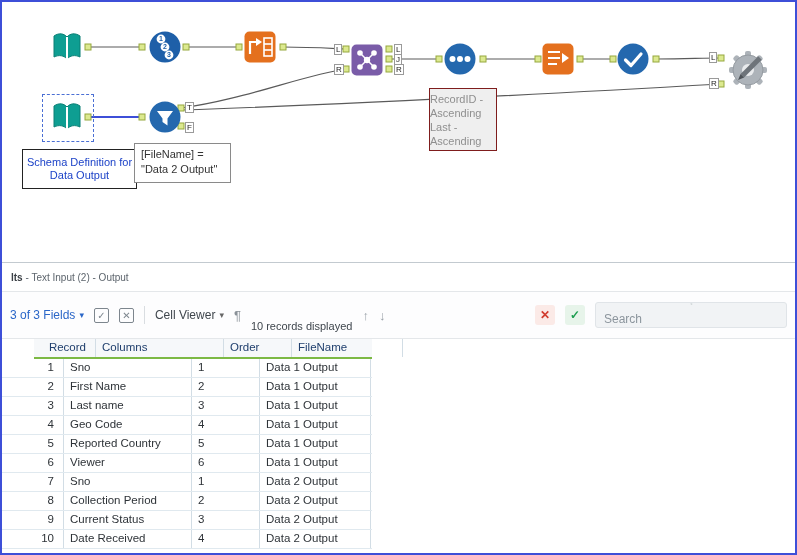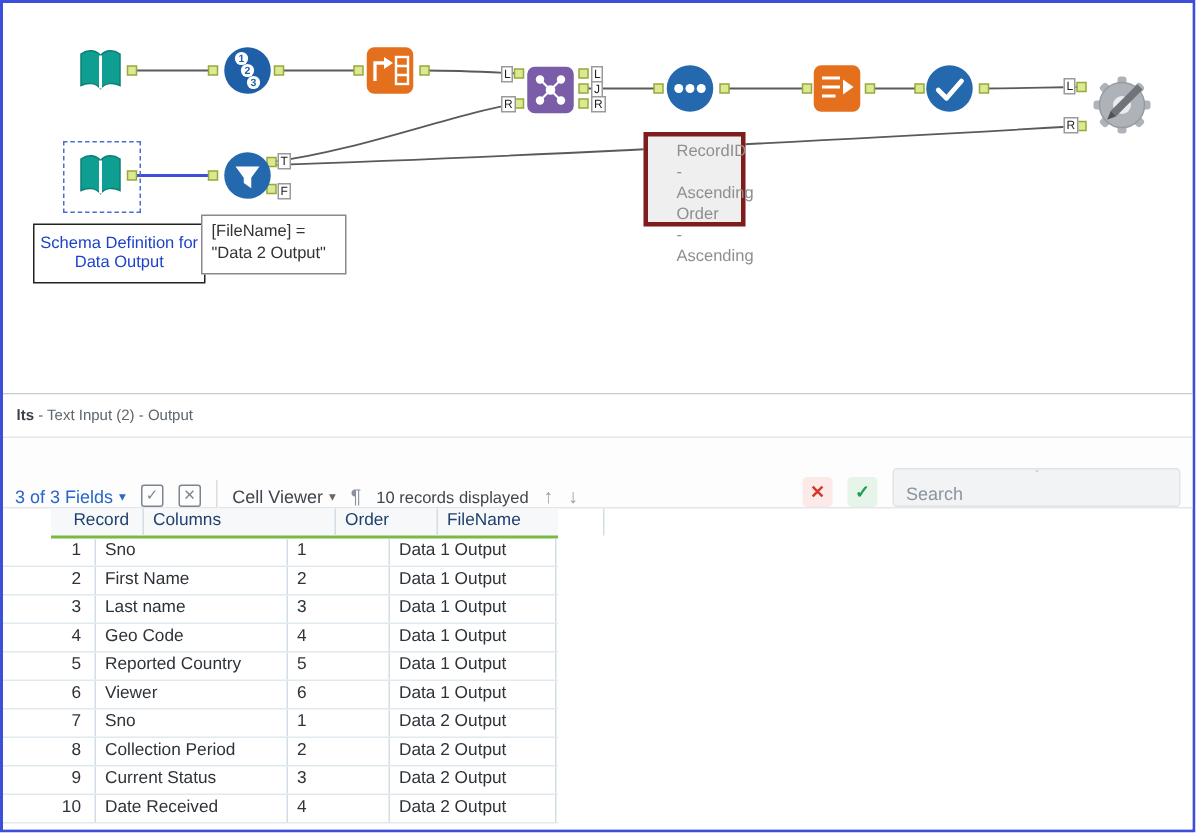--- a/index.html
+++ b/index.html
@@ -20,35 +20,35 @@
   .ann-schema{
     left:20px;top:147px;width:115px;height:40px;border:1px solid #222;color:#1D43C8;
     background:#fff;display:flex;align-items:center;justify-content:center;
     text-align:center;line-height:13px;padding:19px 2px;
   }
   .ann-filter{
     left:132px;top:141px;width:97px;height:40px;border:1px solid #8a8a8a;color:#333;
     background:#fff;padding:3px 6px;line-height:15px;
   }
   .ann-sort{
-    left:427px;top:86px;width:68px;height:63px;border:3px solid #7f1d1d;background:#efefef;
-    color:#8f8f8f;padding:3px 19px;line-height:14px;
+    left:427px;top:86px;width:68px;height:63px;border:1px solid #7f1d1d;background:#efefef;
+    color:#8f8f8f;padding:3px 0;line-height:14px;
   }
   .ann-sort span{display:block;}
   .selbox{position:absolute;left:40px;top:92px;width:50px;height:46px;border:1px dashed #4a6fd4;z-index:1;}
   
   .results{flex:1;display:flex;flex-direction:column;border-top:1px solid #c3cad0;background:#fff;min-height:0;}
   .results-title{
     height:28px;flex:0 0 auto;display:flex;align-items:center;padding:0 9px;
     border-bottom:1px solid #e4e7ea;font-size:10px;background:#fff;
   }
   .rt-prefix{font-weight:bold;color:#3b4046;}
   .rt-rest{color:#5d656d;white-space:pre;}
   .toolbar{
-    height:46px;flex:0 0 auto;display:flex;align-items:flex-end;gap:10px;padding:0 8px;
+    height:46px;flex:0 0 auto;display:flex;align-items:center;gap:10px;padding:0 8px;
     border-bottom:1px solid #e4e7ea;background:#fdfdfe;
   }
   .fields{color:#2a66c8;font-size:12px;display:flex;align-items:center;gap:4px;cursor:pointer;}
   .caret{font-size:9px;}
   .sqicon{
     width:15px;height:15px;border:1.4px solid #7d868e;border-radius:2px;color:#7d868e;
     font-size:10px;line-height:13px;text-align:center;box-sizing:border-box;
   }
   .vsep{width:1px;height:18px;background:#d9dde1;}
   .cellviewer{color:#3f464d;font-size:12px;display:flex;gap:4px;align-items:center;cursor:pointer;}
@@ -236,21 +236,21 @@
     <span class="alabel" style="left:183px;top:100px;">T</span>
     <span class="alabel" style="left:183px;top:120px;">F</span>
     <span class="alabel" style="left:707px;top:50px;">L</span>
     <span class="alabel" style="left:707px;top:76px;">R</span>
 
     <div class="ann ann-schema">Schema Definition for Data Output</div>
     <div class="ann ann-filter">[FileName] = "Data 2 Output"</div>
     <div class="ann ann-sort">
       <span>RecordID -</span>
       <span>Ascending</span>
-      <span>Order -</span>
+      <span>Last -</span>
       <span>Ascending</span>
     </div>
   </div>
 
   <div class="results">
 
     <div class="results-title">
       <span class="rt-prefix">lts</span>
         <span class="rt-rest"> - Text Input (2) - Output</span>
     </div>

